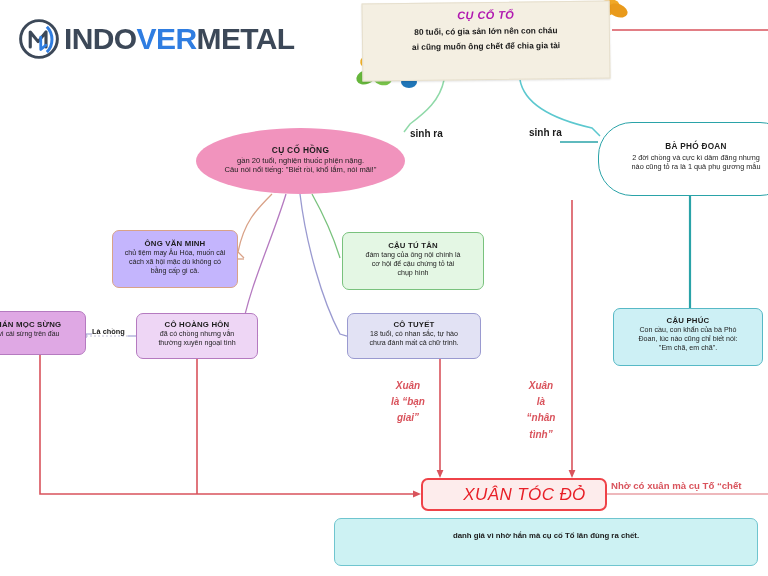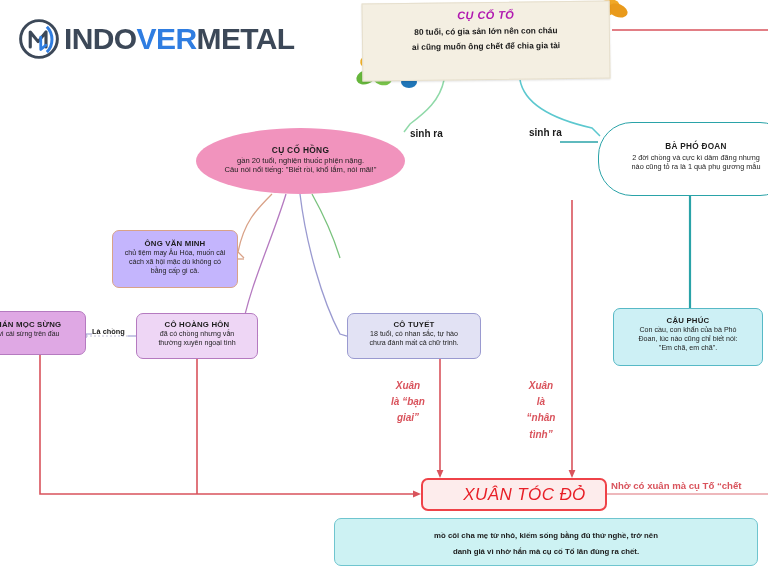--- a/index.html
+++ b/index.html
@@ -372,20 +372,26 @@
     <span class="desc">nào cũng tỏ ra là 1 quả phụ gương mẫu</span>
   </div>
 
   <div class="node node-vanminh">
     <span class="title">ÔNG VĂN MINH</span>
     <span class="desc">chủ tiệm may Âu Hóa, muốn cải</span>
     <span class="desc">cách xã hội mặc dù không có</span>
     <span class="desc">bằng cấp gì cả.</span>
   </div>
 
+  <div class="node node-tutan">
+    <span class="title">CẬU TÚ TÂN</span>
+    <span class="desc">đám tang của ông nội chính là</span>
+    <span class="desc">cơ hội để cậu chứng tỏ tài</span>
+    <span class="desc">chụp hình</span>
+  </div>
 
   <div class="node node-phan">
     <span class="title">PHÁN MỌC SỪNG</span>
     <span class="desc">o vì cái sừng trên đầu</span>
   </div>
 
   <div class="node node-hoanghon">
     <span class="title">CÔ HOÀNG HÔN</span>
     <span class="desc">đã có chồng nhưng vẫn</span>
     <span class="desc">thường xuyên ngoại tình</span>
@@ -402,21 +408,20 @@
     <span class="desc">Con cầu, con khẩn của bà Phó</span>
     <span class="desc">Đoan, lúc nào cũng chỉ biết nói:</span>
     <span class="desc">"Em chã, em chã".</span>
   </div>
 
   <div class="node node-xuan">
     <span class="title">XUÂN TÓC ĐỎ</span>
   </div>
 
   <div class="node node-xuan-desc">
-    <span class="desc">mồ côi cha mẹ từ nhỏ, kiếm sống bằng đủ thứ nghề, trở nên</span>
     <span class="desc">danh giá vì nhờ hắn mà cụ cố Tổ lăn đùng ra chết.</span>
   </div>
 
   <div class="elabel elabel-sinhra1">sinh ra</div>
   <div class="elabel elabel-sinhra2">sinh ra</div>
   <div class="elabel elabel-lachong">Là chồng</div>
 
   <div class="vlabel vlabel-ban">Xuân là “bạn giai”</div>
   <div class="vlabel vlabel-nhan">Xuân là “nhân tình”</div>
 

